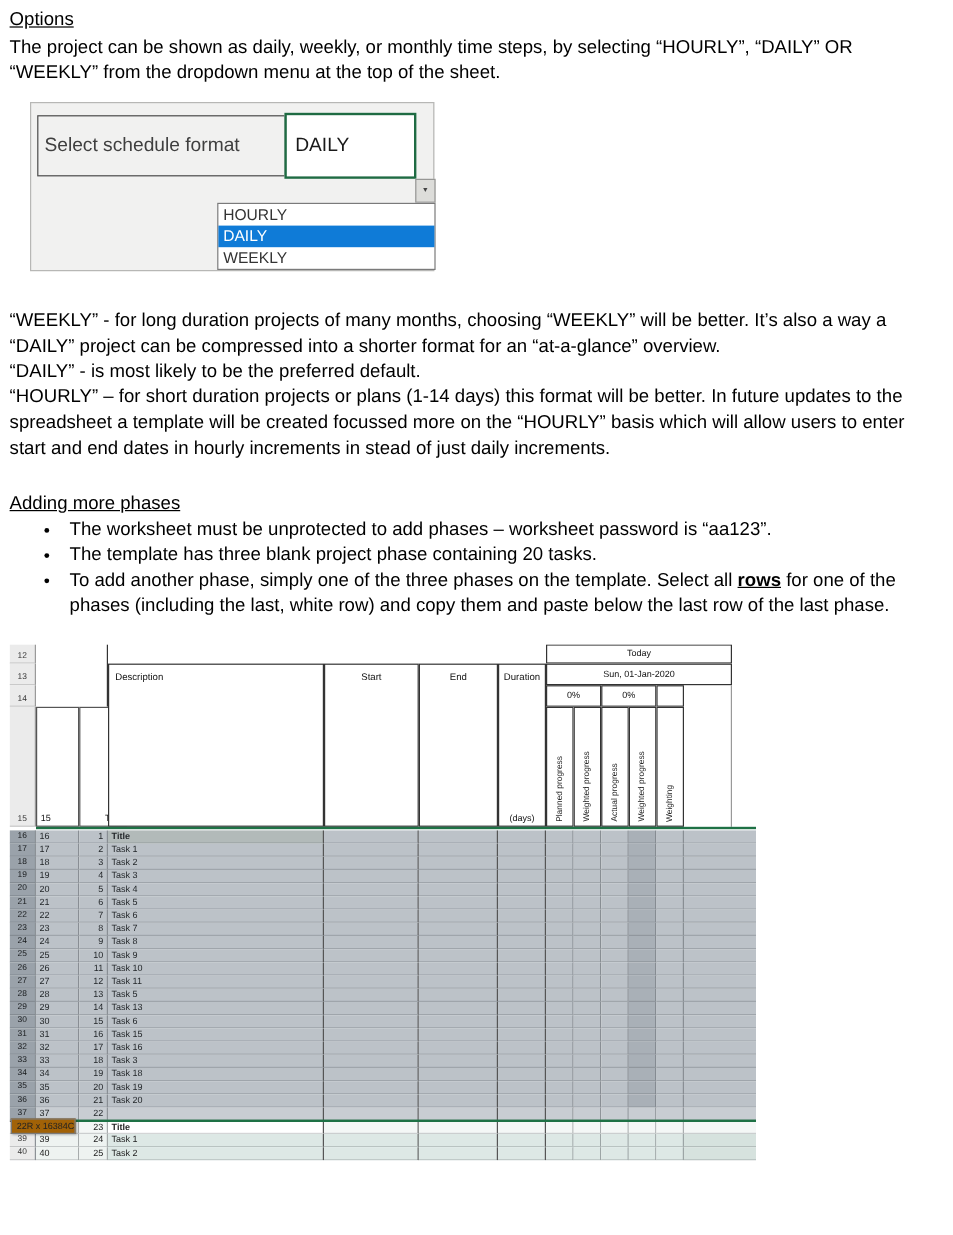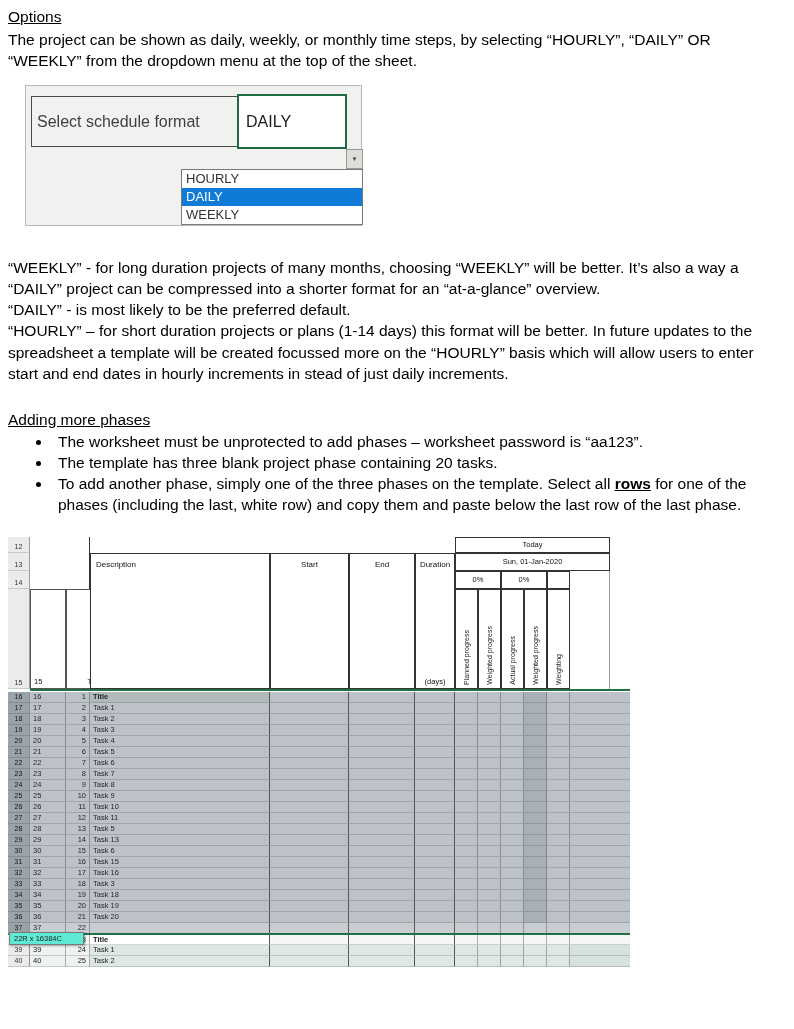--- a/index.html
+++ b/index.html
@@ -111,21 +111,21 @@
   .srow.unsel .scell { background:#dde8e5; color:#222; }
   .srow.unsel .scell.rh { background:#ebebeb; color:#333; }
   .srow.unsel .scell.c-id, .srow.unsel .scell.c-num { background:#eef3f1; }
   .srow.unsel .scell.c-gantt { background:#d6e2de; }
   .srow.unsel.title .scell { background:#f4f7f6; }
   .srow.unsel.title .scell.c-desc { font-weight:bold; background:#fff; }
   .srow.unsel.title .scell { border-top:1px solid #555; }
 
   .tip {
     position:absolute; left:1px; top:395px; z-index:6;
-    background:#5eead4; border:1px solid #7a7a7a; padding:2px 21px 1px 4px;
+    background:#a16207; border:1px solid #7a7a7a; padding:2px 0 1px 4px;
     font-size:7.5px; color:#222; box-shadow:1px 1px 2px rgba(0,0,0,0.35);
     white-space:nowrap;
     text-align:right;
   }
 </style>
 </head>
 <body>
 
 <div class="page">
 

